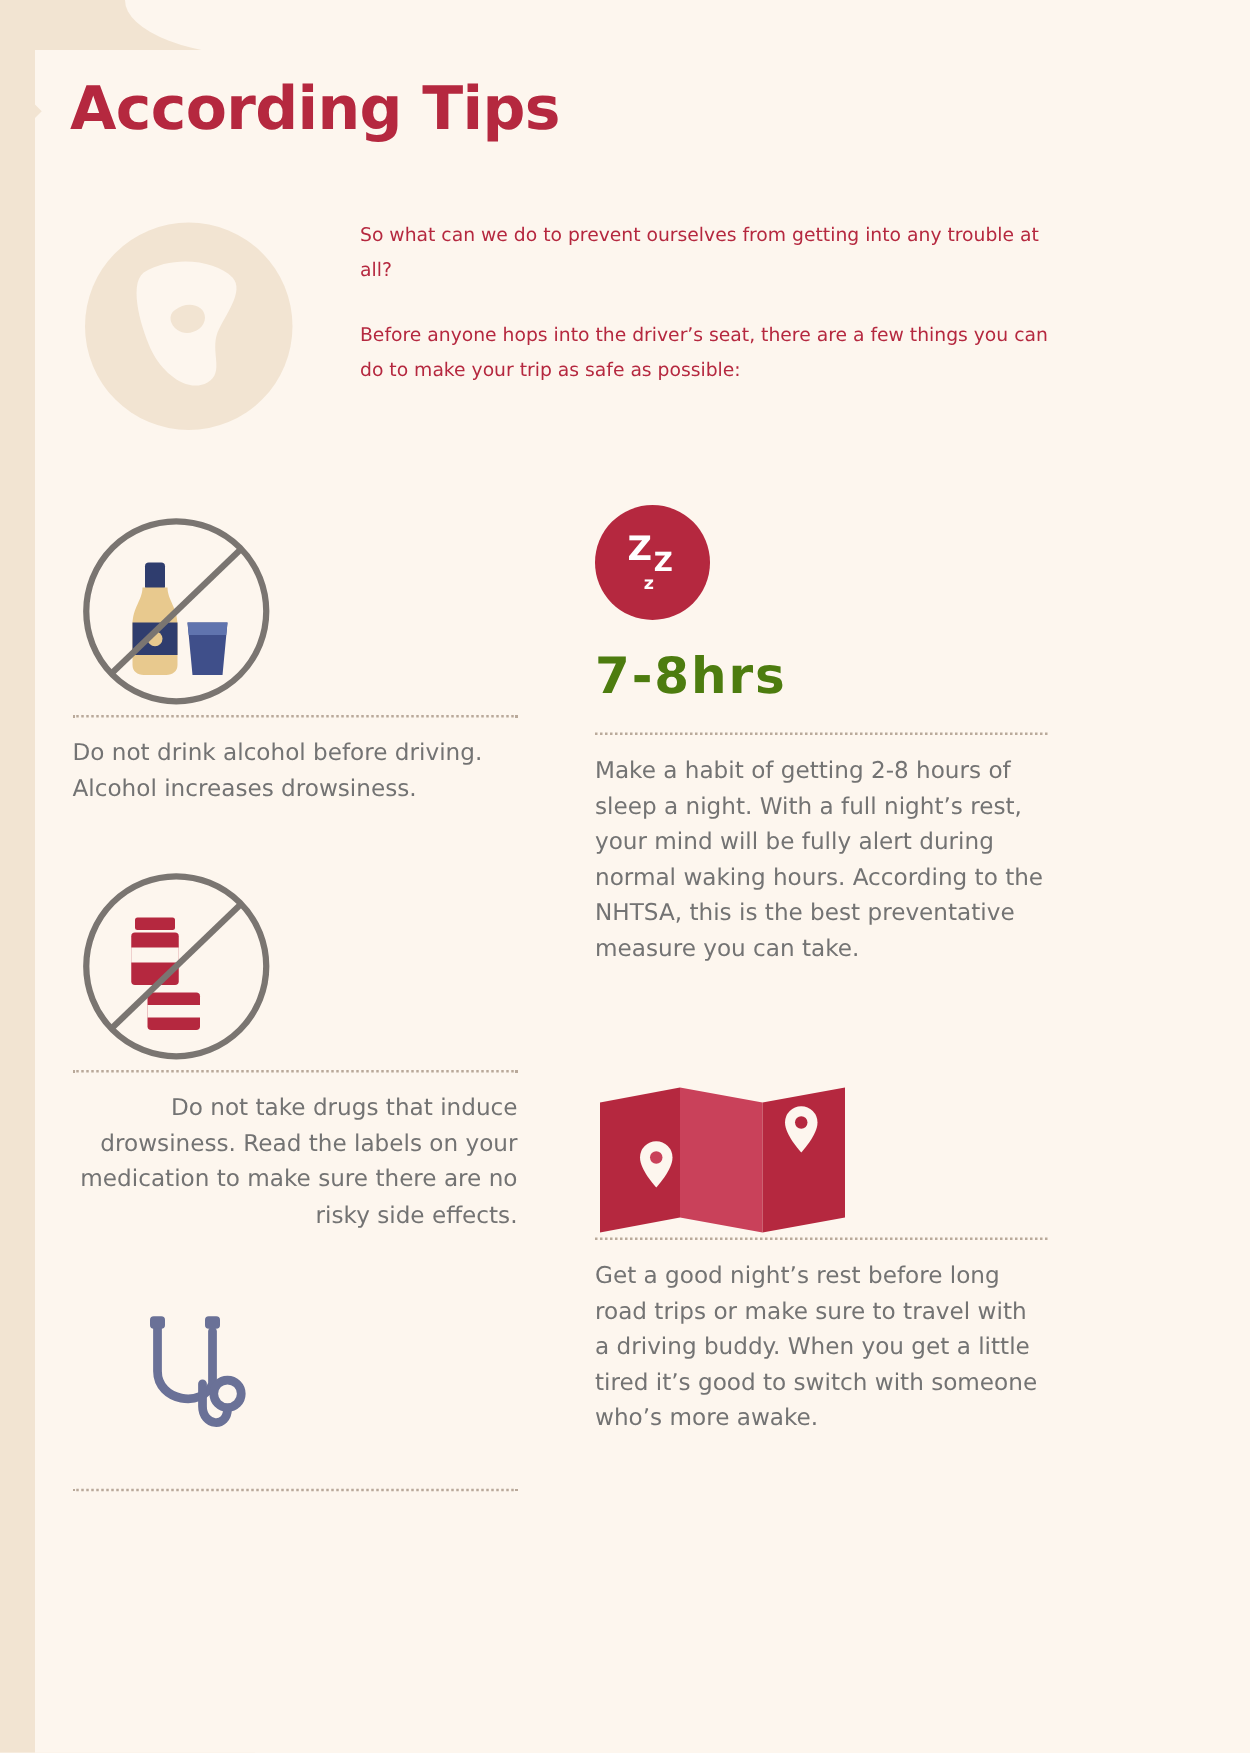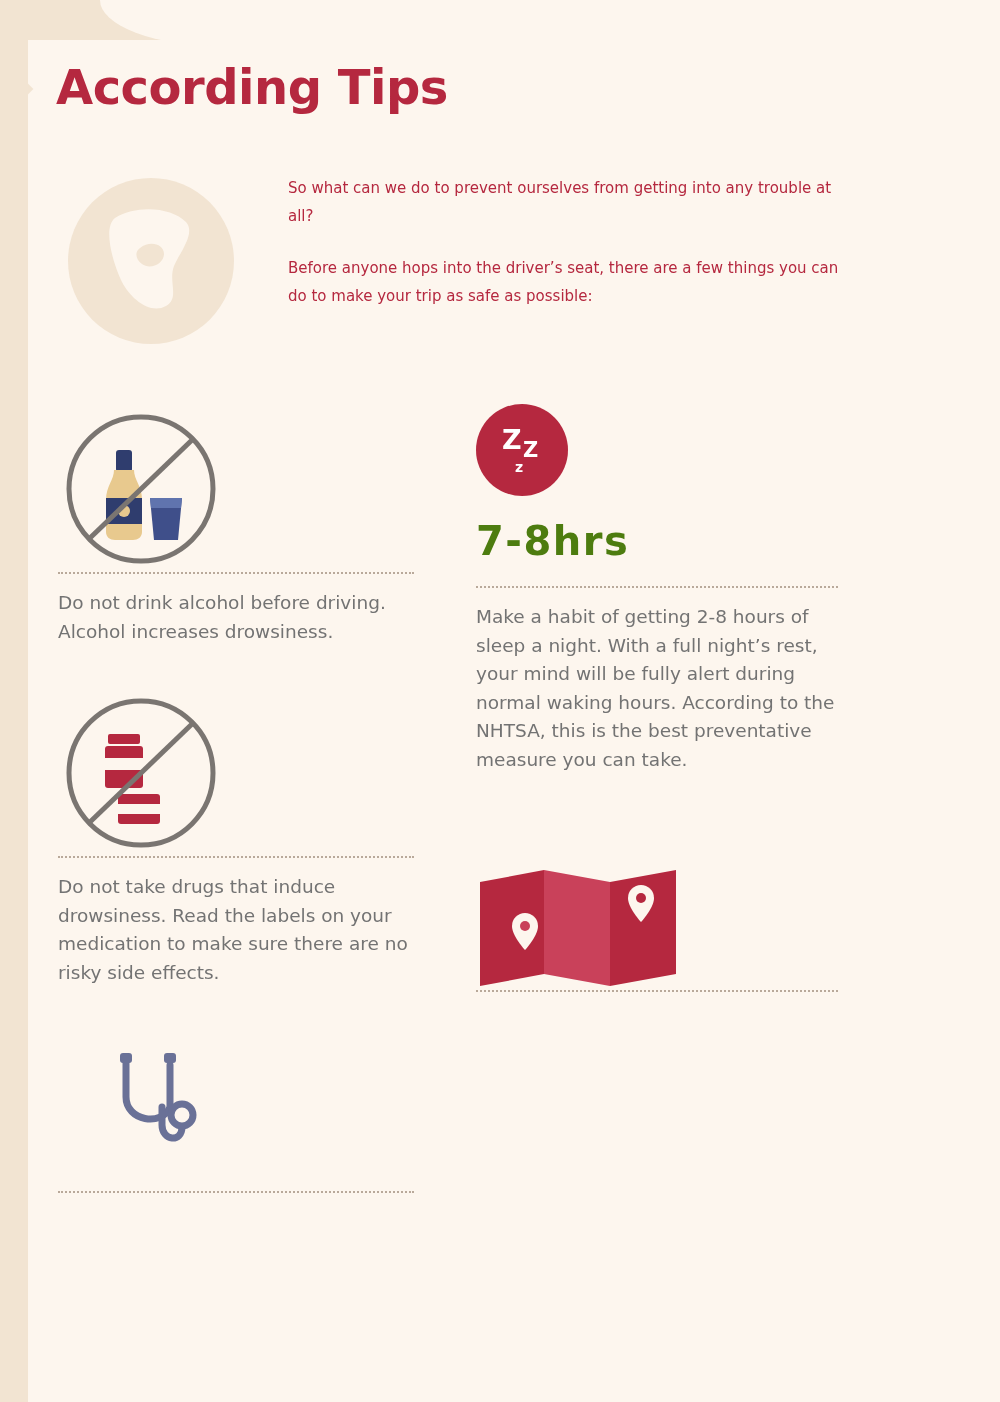--- a/index.html
+++ b/index.html
@@ -190,21 +190,21 @@
           <path d="M92 92 L124 92 L120 134 L96 134 Z" fill="#3f4f8a"></path>
           <path d="M92 92 L124 92 L123 102 L93 102 Z" fill="#6074ae"></path>
 
           <line x1="32" y1="132" x2="134" y2="34" stroke="#7a7571" stroke-width="5"></line>
         </svg>
       </div>
       <div class="dots"></div>
       <div class="caption">Do not drink alcohol before driving. Alcohol increases drowsiness.</div>
     </div>
 
-    <div class="card" style="margin-top:34px;">
+    <div class="card" style="margin-top:34px;text-align:right;">
       <div class="art" style="height:176px;">
         <svg width="166" height="166" viewBox="0 0 166 166">
           <circle cx="83" cy="83" r="72" fill="none" stroke="#7a7571" stroke-width="5"></circle>
 
           <rect x="50" y="44" width="32" height="10" rx="2" fill="#b5283f"></rect>
           <rect x="47" y="56" width="38" height="42" rx="3" fill="#b5283f"></rect>
           <rect x="47" y="68" width="38" height="12" fill="#fdf6ee"></rect>
 
           <rect x="60" y="104" width="42" height="30" rx="3" fill="#b5283f"></rect>
           <rect x="60" y="114" width="42" height="10" fill="#fdf6ee"></rect>
@@ -254,17 +254,18 @@
           <path d="M134 16 L200 4 L200 108 L134 120 Z" fill="#b5283f"></path>
           <g fill="#fdf6ee">
             <path d="M36 60 a13 13 0 0 1 26 0 c0 10 -13 24 -13 24 s-13 -14 -13 -24 z"></path>
             <circle cx="49" cy="60" r="5" fill="#c9415a"></circle>
             <path d="M152 32 a13 13 0 0 1 26 0 c0 10 -13 24 -13 24 s-13 -14 -13 -24 z"></path>
             <circle cx="165" cy="32" r="5" fill="#b5283f"></circle>
           </g>
         </svg>
       </div>
       <div class="dots"></div>
+      <div class="caption">Get a good night’s rest before long road trips or make sure to travel with a driving buddy. When you get a little tired it’s good to switch with someone who’s more awake.</div>
     </div>
 
   </div>
 
 </div>
 
 </body></html>

